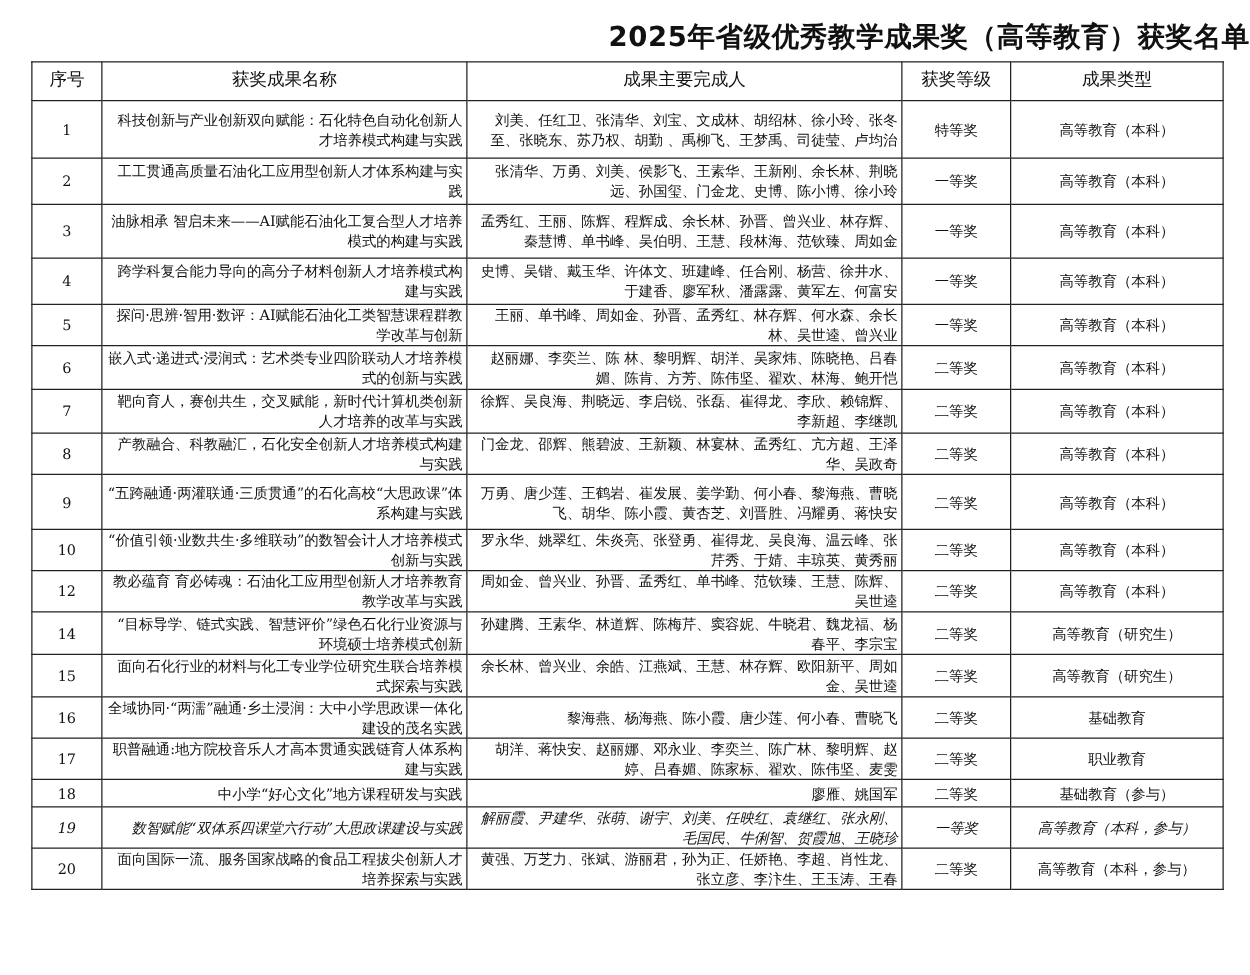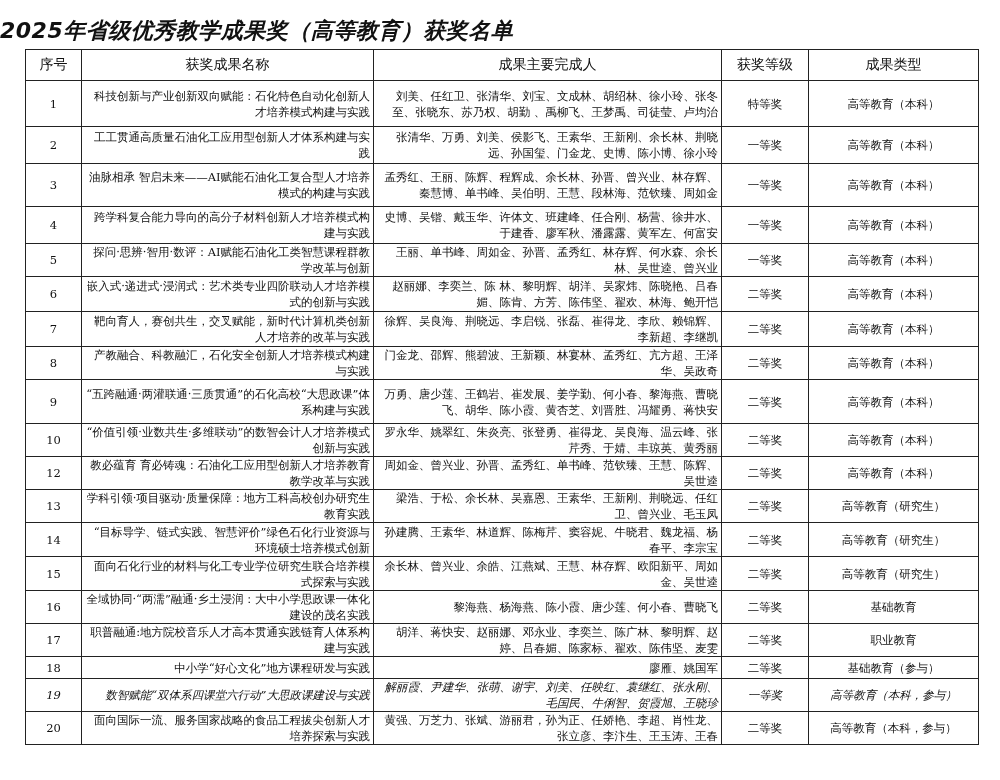--- a/index.html
+++ b/index.html
@@ -1,20 +1,20 @@
 <!DOCTYPE html>
 <html><head>
 <meta charset="utf-8">
 <style>
   html, body { margin: 0; padding: 0; background: #ffffff; }
   body { width: 1000px; height: 780px; overflow: hidden; position: relative;
          font-family: "DejaVu Serif", "Liberation Serif", serif; color: #111; }
-  .title { position: absolute; top: 16px; left: 0; width: 1000px; text-align: left;
+  .title { position: absolute; top: 16px; left: 0; width: 1000px; text-align: right;
            font-family: "DejaVu Sans", "Liberation Sans", sans-serif; font-weight: bold;
-           font-size: 22px; letter-spacing: 0.5px; color: #111; line-height: 30px; font-style: italic; }
+           font-size: 22px; letter-spacing: 0.5px; color: #111; line-height: 30px; }
   table { position: absolute; left: 25px; top: 49px; width: 953px;
           border-collapse: collapse; table-layout: fixed; }
   th, td { border: 1.5px solid #222; padding: 0 3px; font-size: 11.5px; line-height: 16px;
            vertical-align: middle; }
   th { height: 30px; font-family: Liberation Mono, monospace;
        font-weight: normal; font-size: 14px; text-align: center; }
   td.c { text-align: center; }
   td.l { text-align: right; word-break: break-all; }
   col.c1 { width: 56px; } col.c2 { width: 292px; } col.c3 { width: 348px; }
   col.c4 { width: 87px; } col.c5 { width: 170px; }
@@ -112,27 +112,20 @@
         <td class="c">二等奖</td>
         <td class="c">高等教育（本科）</td>
       </tr>
       <tr style="height: 33px;">
         <td class="c">12</td>
         <td class="l">教必蕴育 育必铸魂：石油化工应用型创新人才培养教育教学改革与实践</td>
         <td class="l">周如金、曾兴业、孙晋、孟秀红、单书峰、范钦臻、王慧、陈辉、吴世逵</td>
         <td class="c">二等奖</td>
         <td class="c">高等教育（本科）</td>
       </tr>
-      <tr style="height: 33px;">
-        <td class="c">13</td>
-        <td class="l">学科引领·项目驱动·质量保障：地方工科高校创办研究生教育实践</td>
-        <td class="l">梁浩、于松、余长林、吴嘉恩、王素华、王新刚、荆晓远、任红卫、曾兴业、毛玉凤</td>
-        <td class="c">二等奖</td>
-        <td class="c">高等教育（研究生）</td>
-      </tr>
       <tr style="height: 34px;">
         <td class="c">14</td>
         <td class="l">“目标导学、链式实践、智慧评价”绿色石化行业资源与环境硕士培养模式创新</td>
         <td class="l">孙建腾、王素华、林道辉、陈梅芹、窦容妮、牛晓君、魏龙福、杨春平、李宗宝</td>
         <td class="c">二等奖</td>
         <td class="c">高等教育（研究生）</td>
       </tr>
       <tr style="height: 34px;">
         <td class="c">15</td>
         <td class="l">面向石化行业的材料与化工专业学位研究生联合培养模式探索与实践</td>

